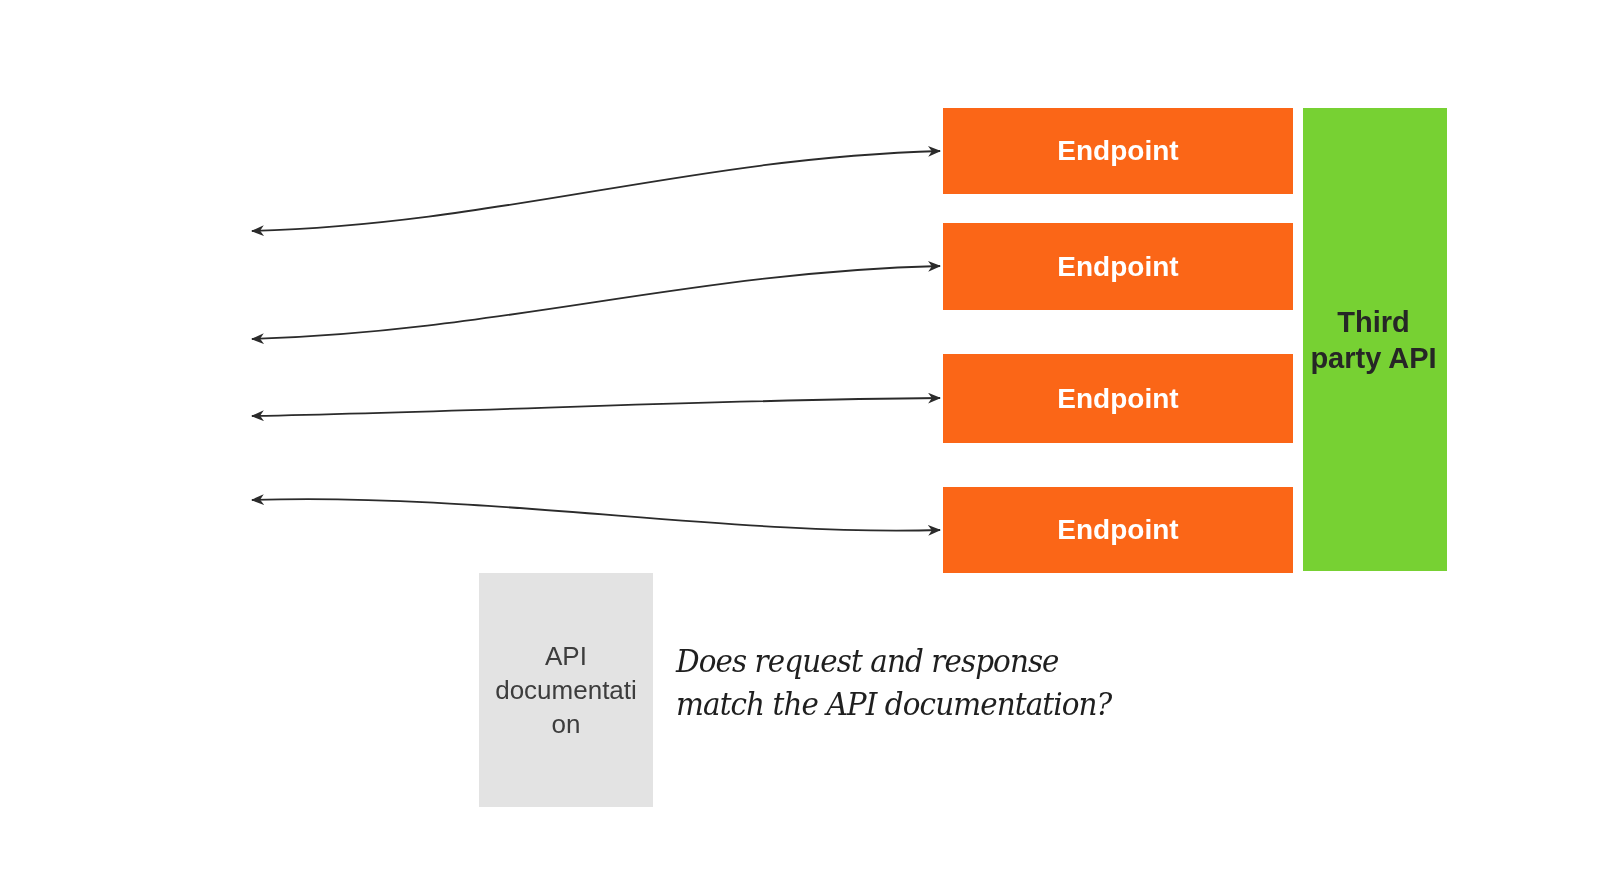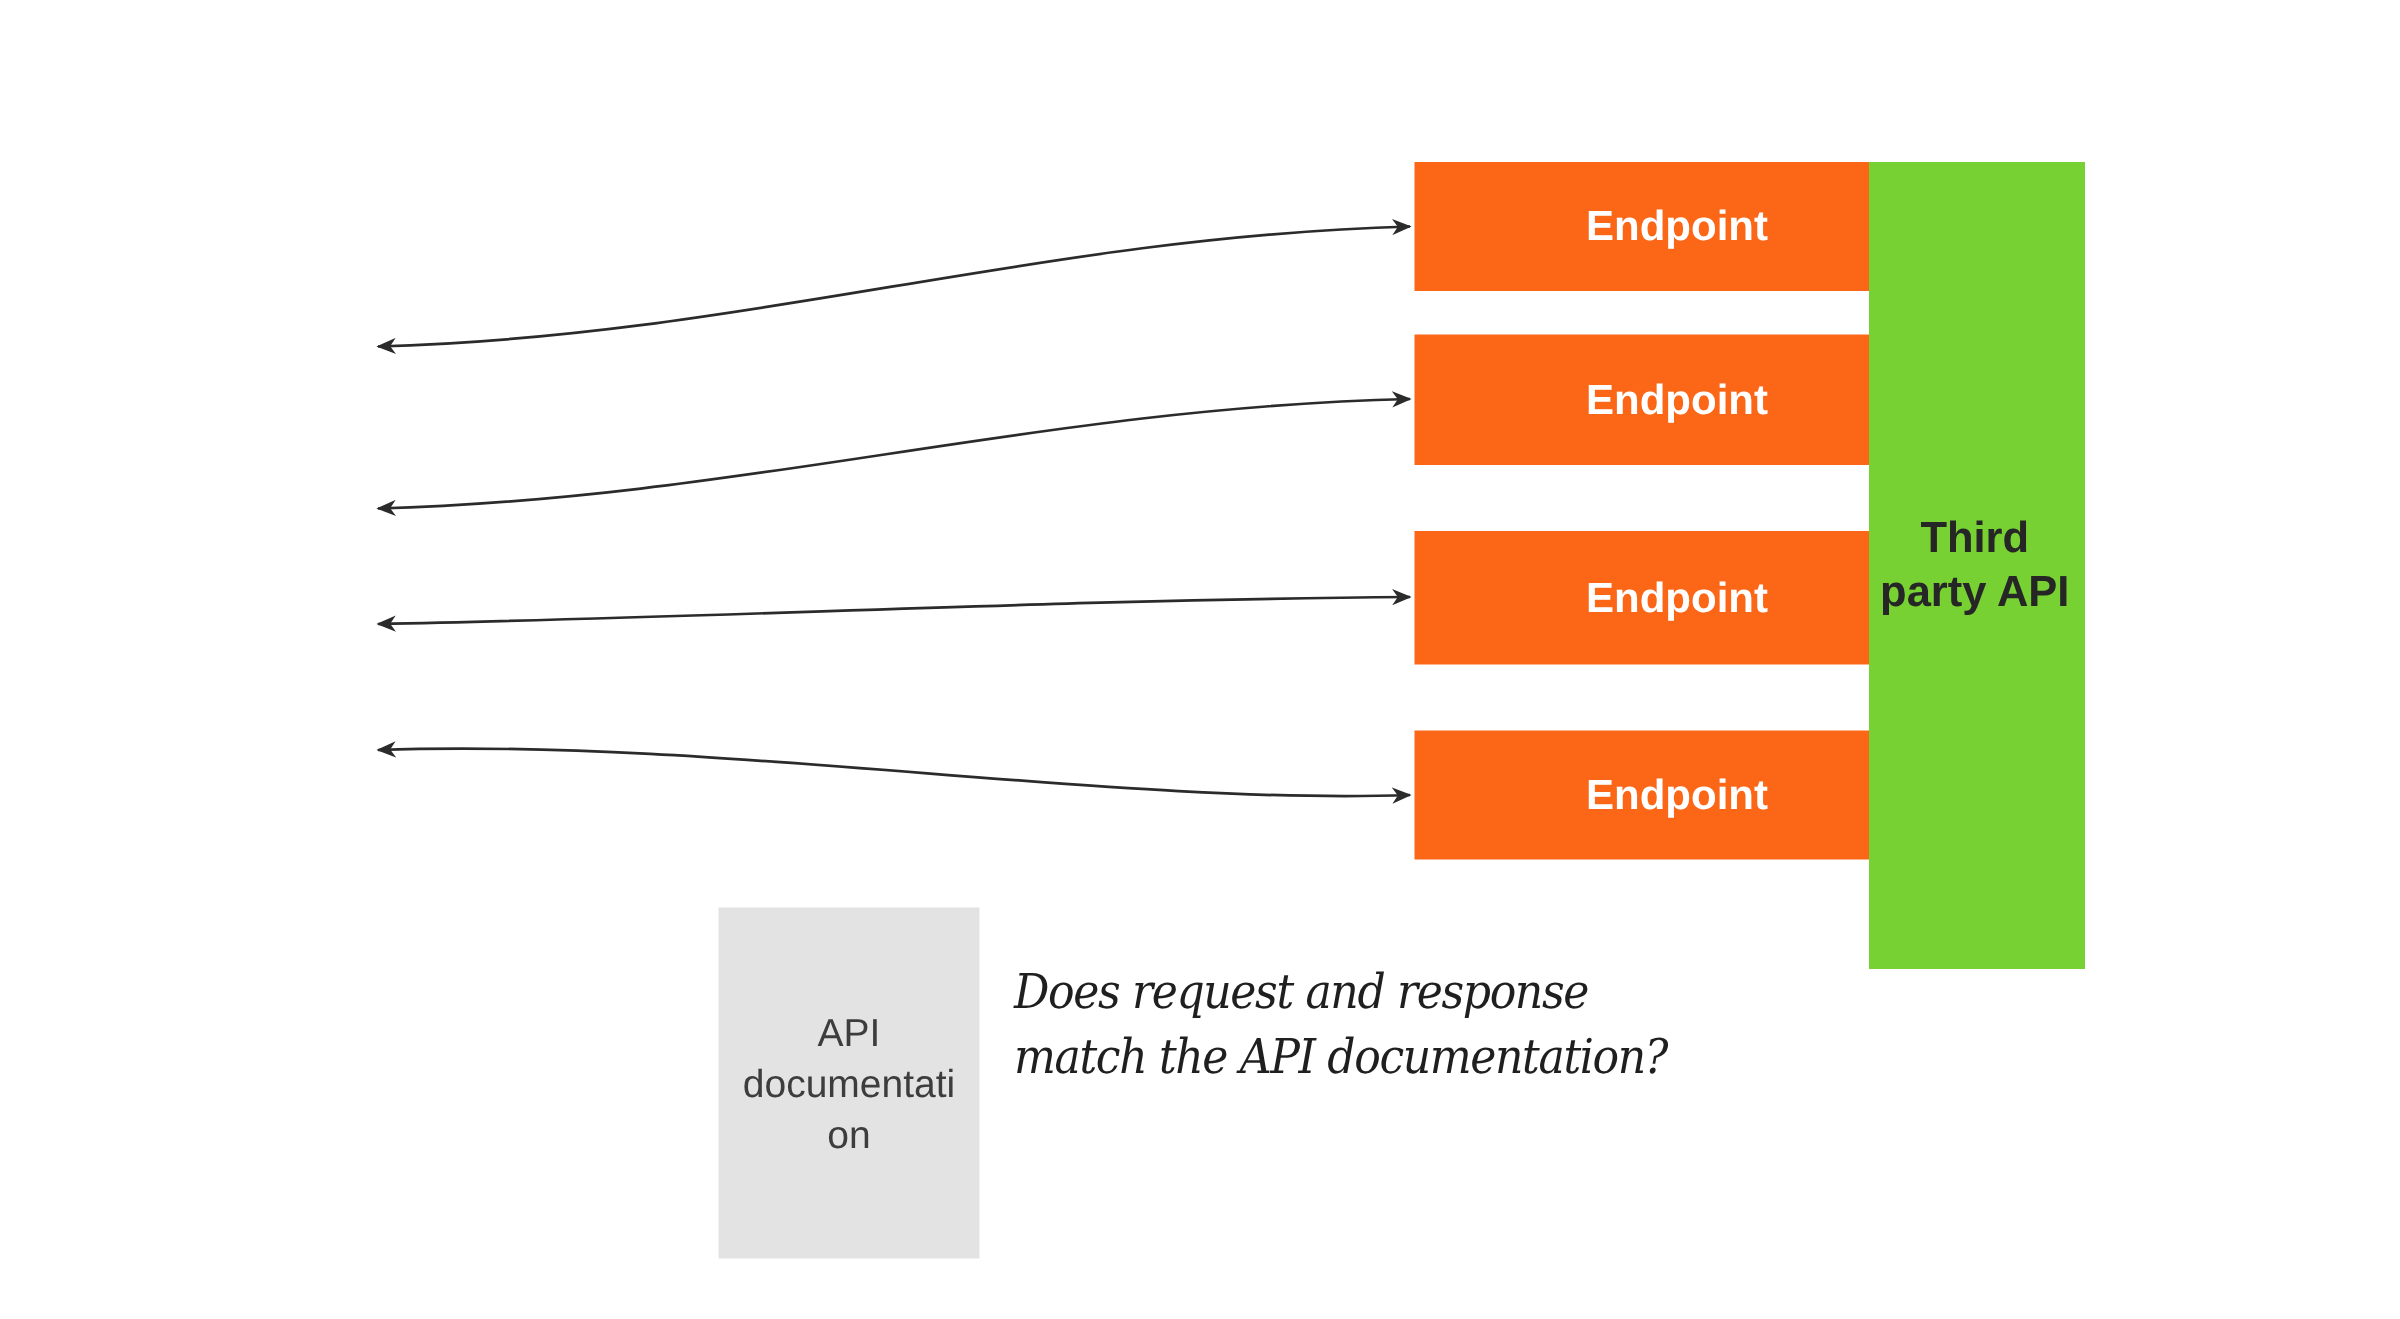--- a/index.html
+++ b/index.html
@@ -22,21 +22,21 @@
     line-height:36px;
     color:#262626;
   }
   .product-box   { left:108px; top:109px; width:143px; height:464px; }
   .endpoint-box  { left:943px; width:350px; }
   .endpoint-1 { top:108px; height:86px; }
   .endpoint-2 { top:223px; height:87px; }
   .endpoint-3 { top:354px; height:89px; }
   .endpoint-4 { top:487px; height:86px; }
   .endpoint-box .box-label { color:#ffffff; font-size:28px; }
-  .thirdparty-box { left:1246px; top:108px; width:144px; height:538px; }
+  .thirdparty-box { left:1303px; top:108px; width:144px; height:463px; }
   .thirdparty-box .box-label { width:150px; margin-left:-3px; }
   .doc-box { left:479px; top:573px; width:174px; height:234px; }
   .doc-label {
     font-weight:normal;
     font-size:26px;
     line-height:34px;
     color:#3d3d3d;
   }
   .annotation {
     position:absolute;
@@ -85,21 +85,21 @@
     <div class="box-label" style="color: rgb(255, 255, 255);">Endpoint</div>
   </div>
   <div class="box endpoint-box endpoint-4" style="background-color: rgb(251, 102, 23);">
     <div class="box-label" style="color: rgb(255, 255, 255);">Endpoint</div>
   </div>
 
   <div class="box thirdparty-box" style="background-color: rgb(119, 209, 51);">
     <div class="box-label" style="color: rgb(38, 38, 38);">Third party API</div>
   </div>
 
-  <div class="box doc-box" style="background-color: rgb(227, 227, 227); margin-top: 32px;">
+  <div class="box doc-box" style="background-color: rgb(227, 227, 227);">
     <div class="doc-label" style="color: rgb(61, 61, 61);">
       <div>API</div>
       <div>documentati</div>
       <div>on</div>
     </div>
   </div>
 
   <div class="annotation" style="color: rgb(31, 31, 31);">
     <div>Does request and response</div>
     <div>match the API documentation?</div>

